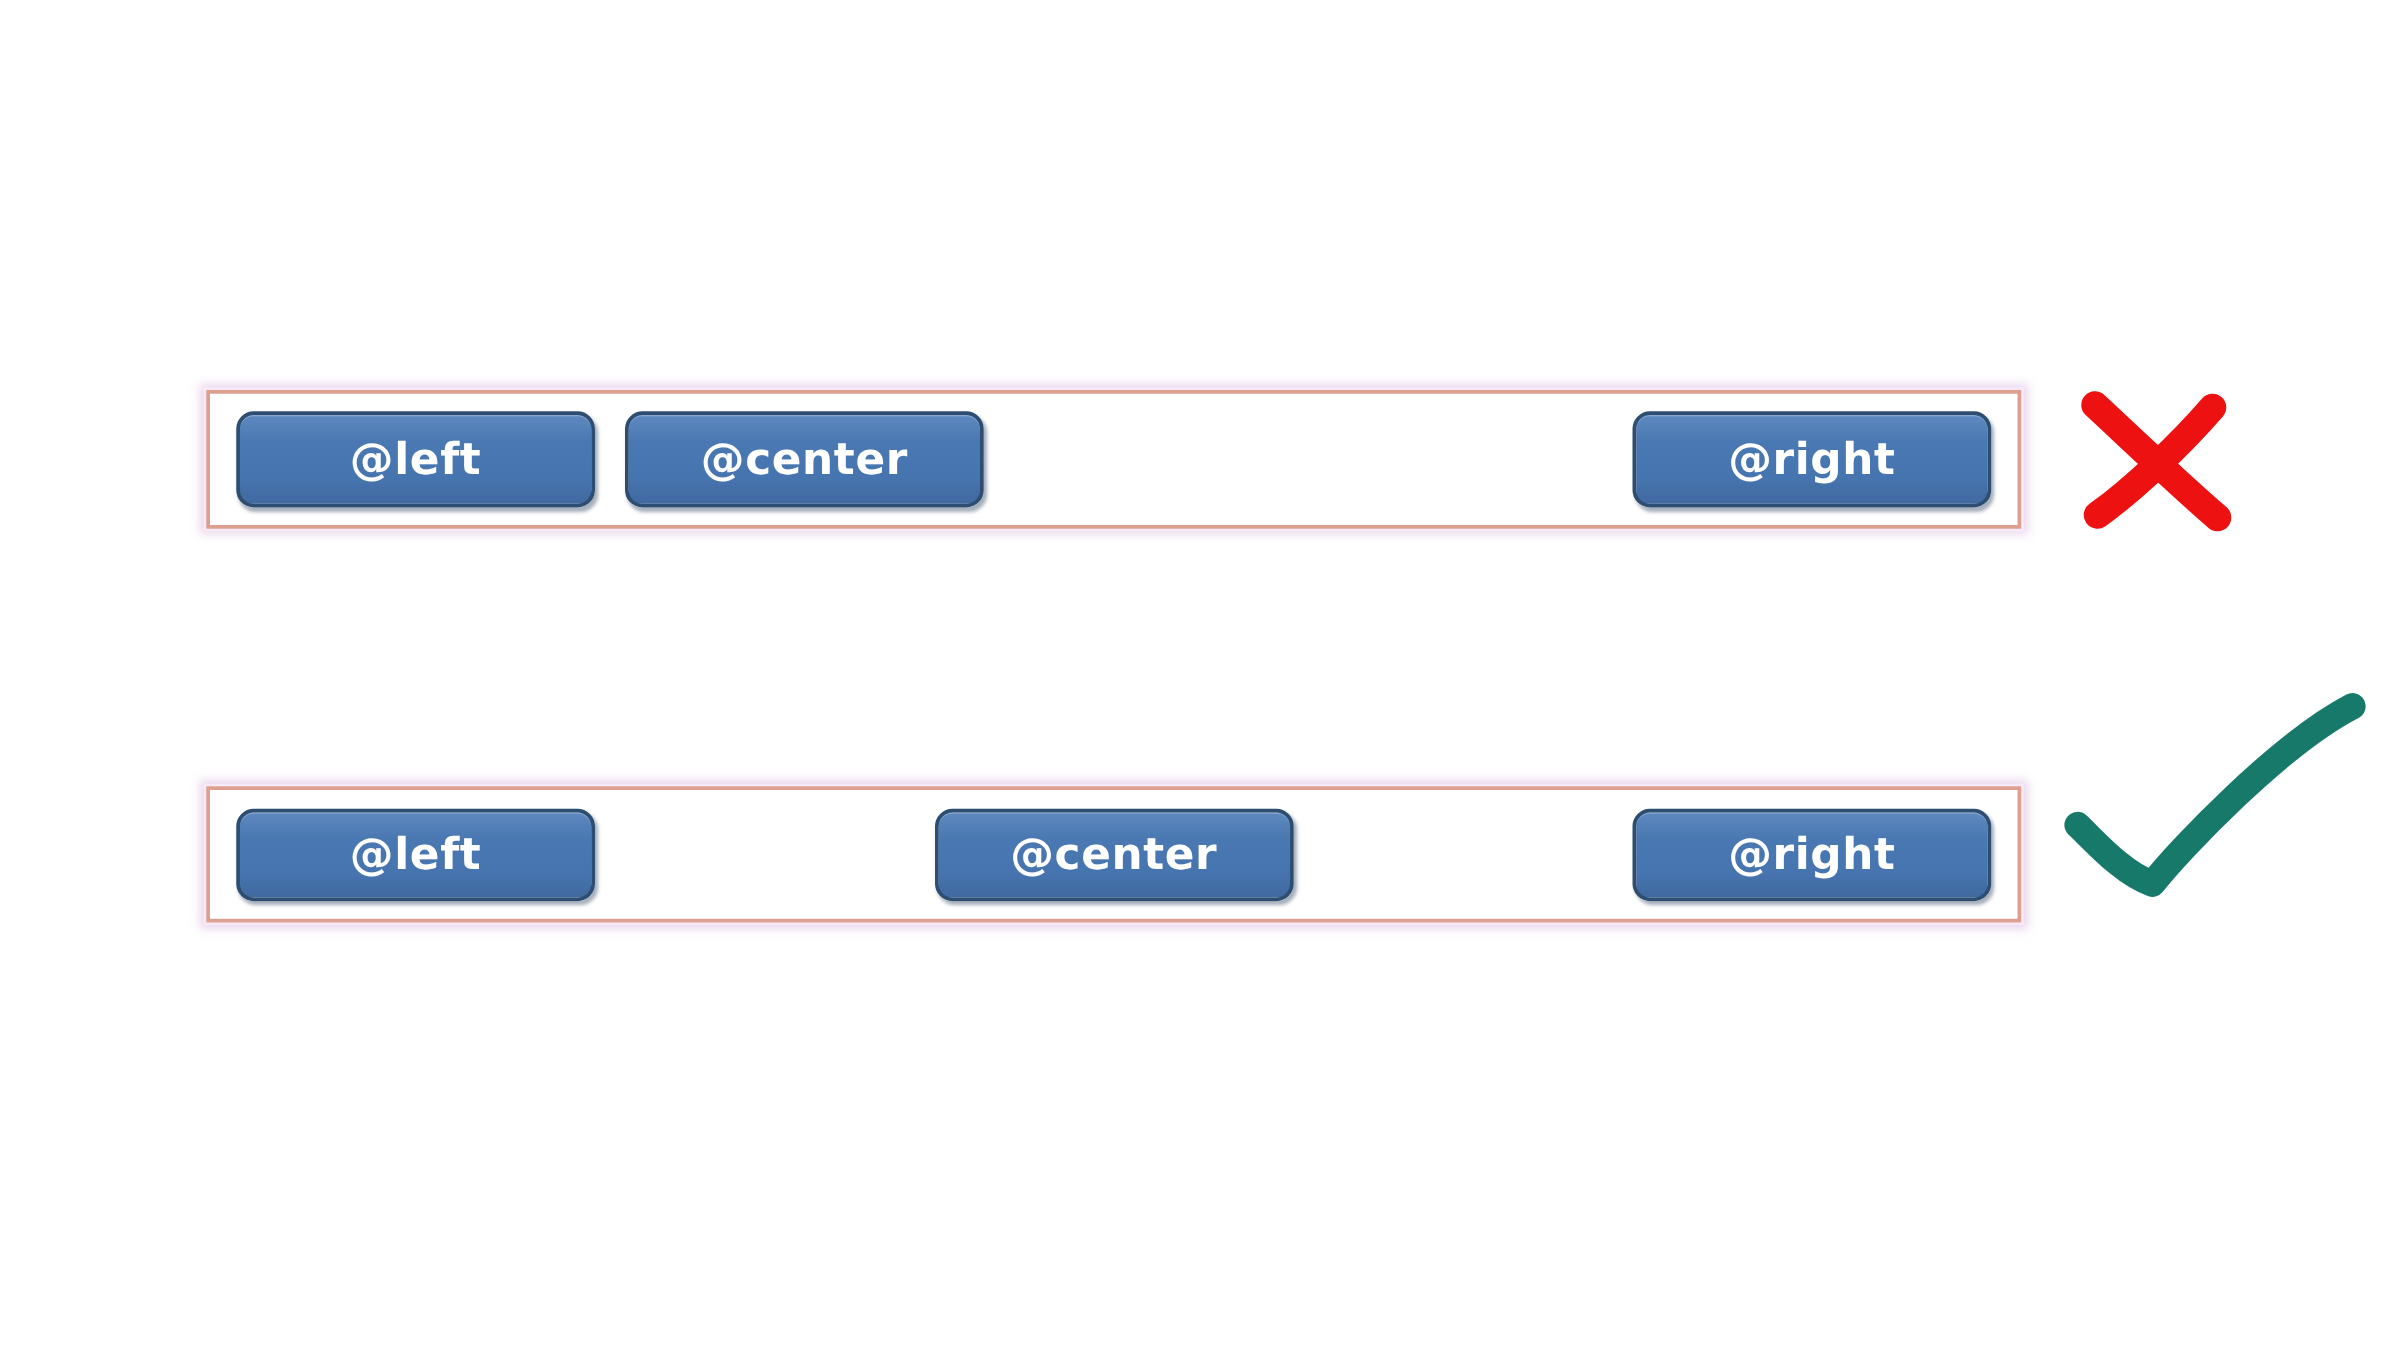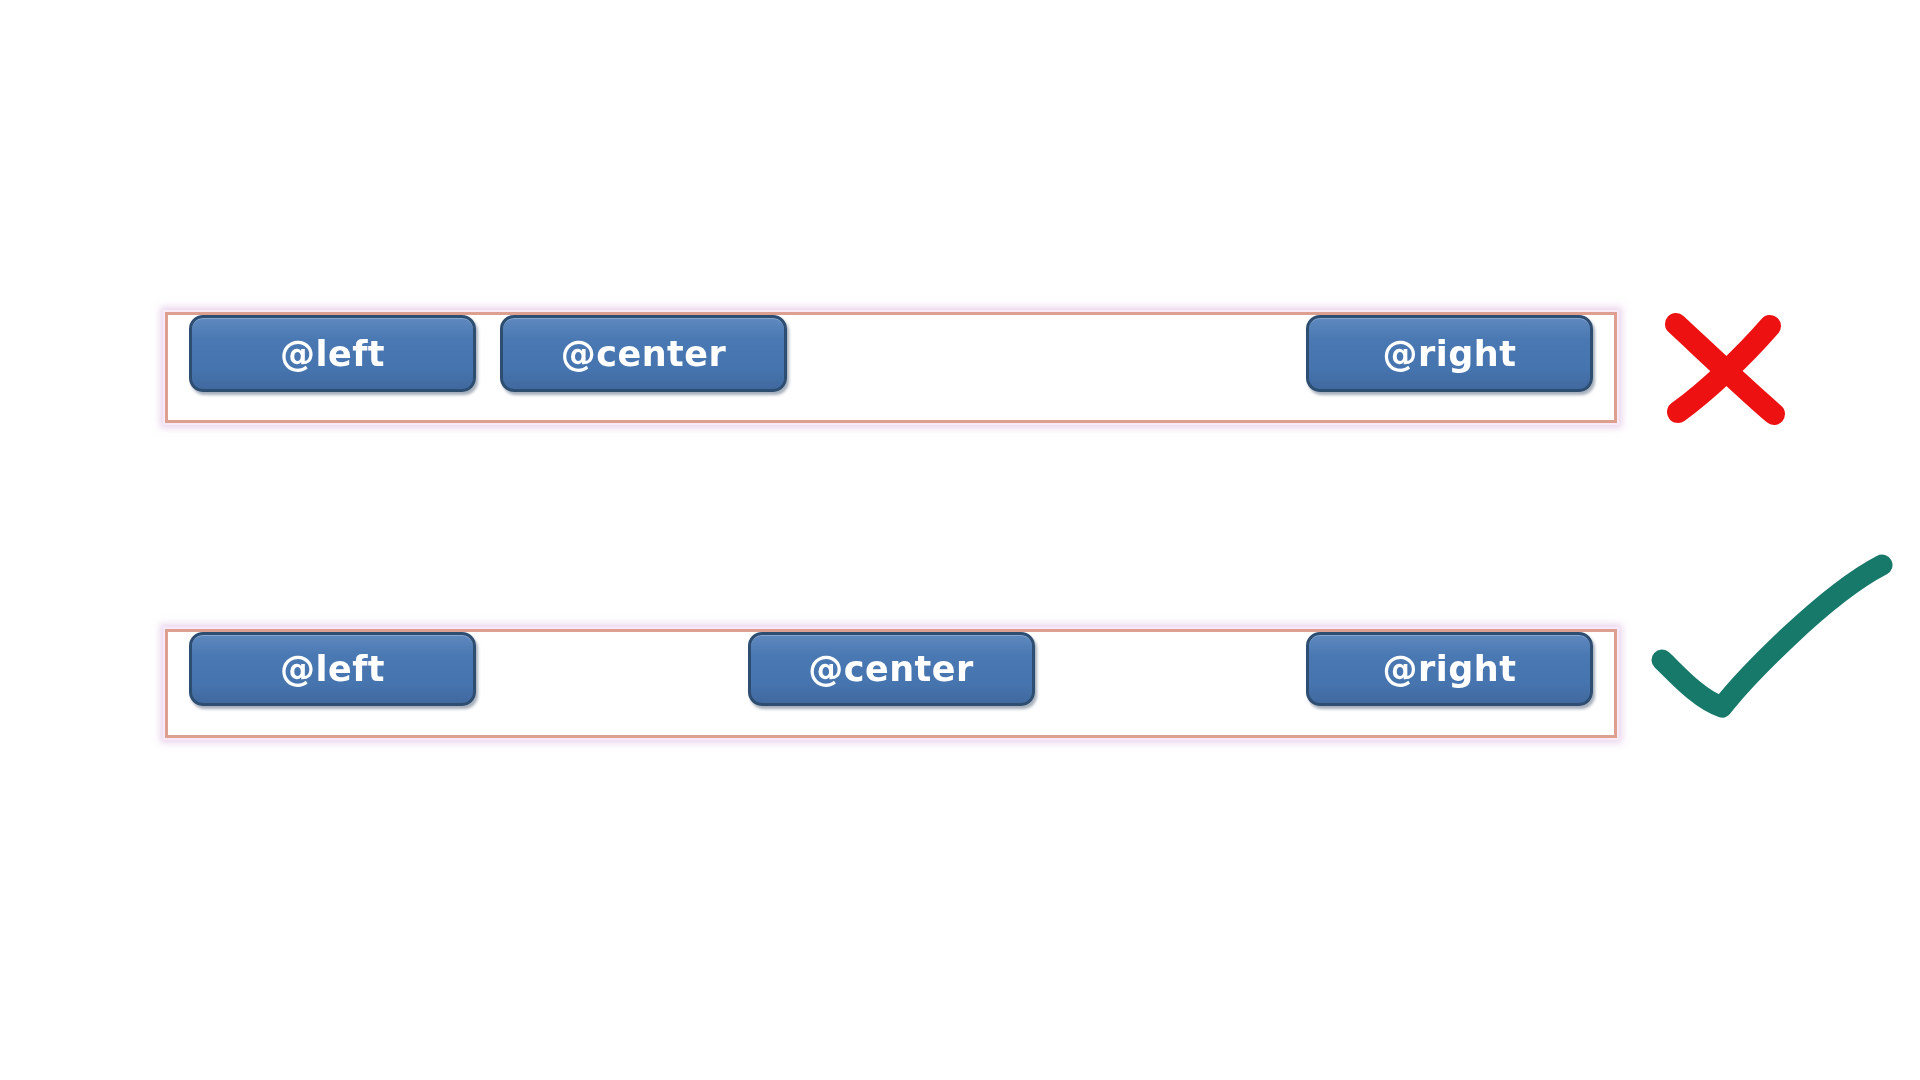--- a/index.html
+++ b/index.html
@@ -20,21 +20,21 @@
   }
   .toolbar {
     position: absolute;
     left: 165px;
     width: 1452px;
     box-sizing: border-box;
     background: #ffffff;
     border: 3px solid #dc9f90;
     box-shadow: 0 0 0 2px #f7eaf6, 0 0 7px 5px rgba(216, 178, 222, 0.55);
     display: flex;
-    align-items: flex-start;
+    align-items: center;
     padding: 0 21px;
   }
   .toolbar-incorrect {
     top: 312px;
     height: 111px;
   }
   .toolbar-correct {
     top: 629px;
     height: 109px;
     justify-content: space-between;

